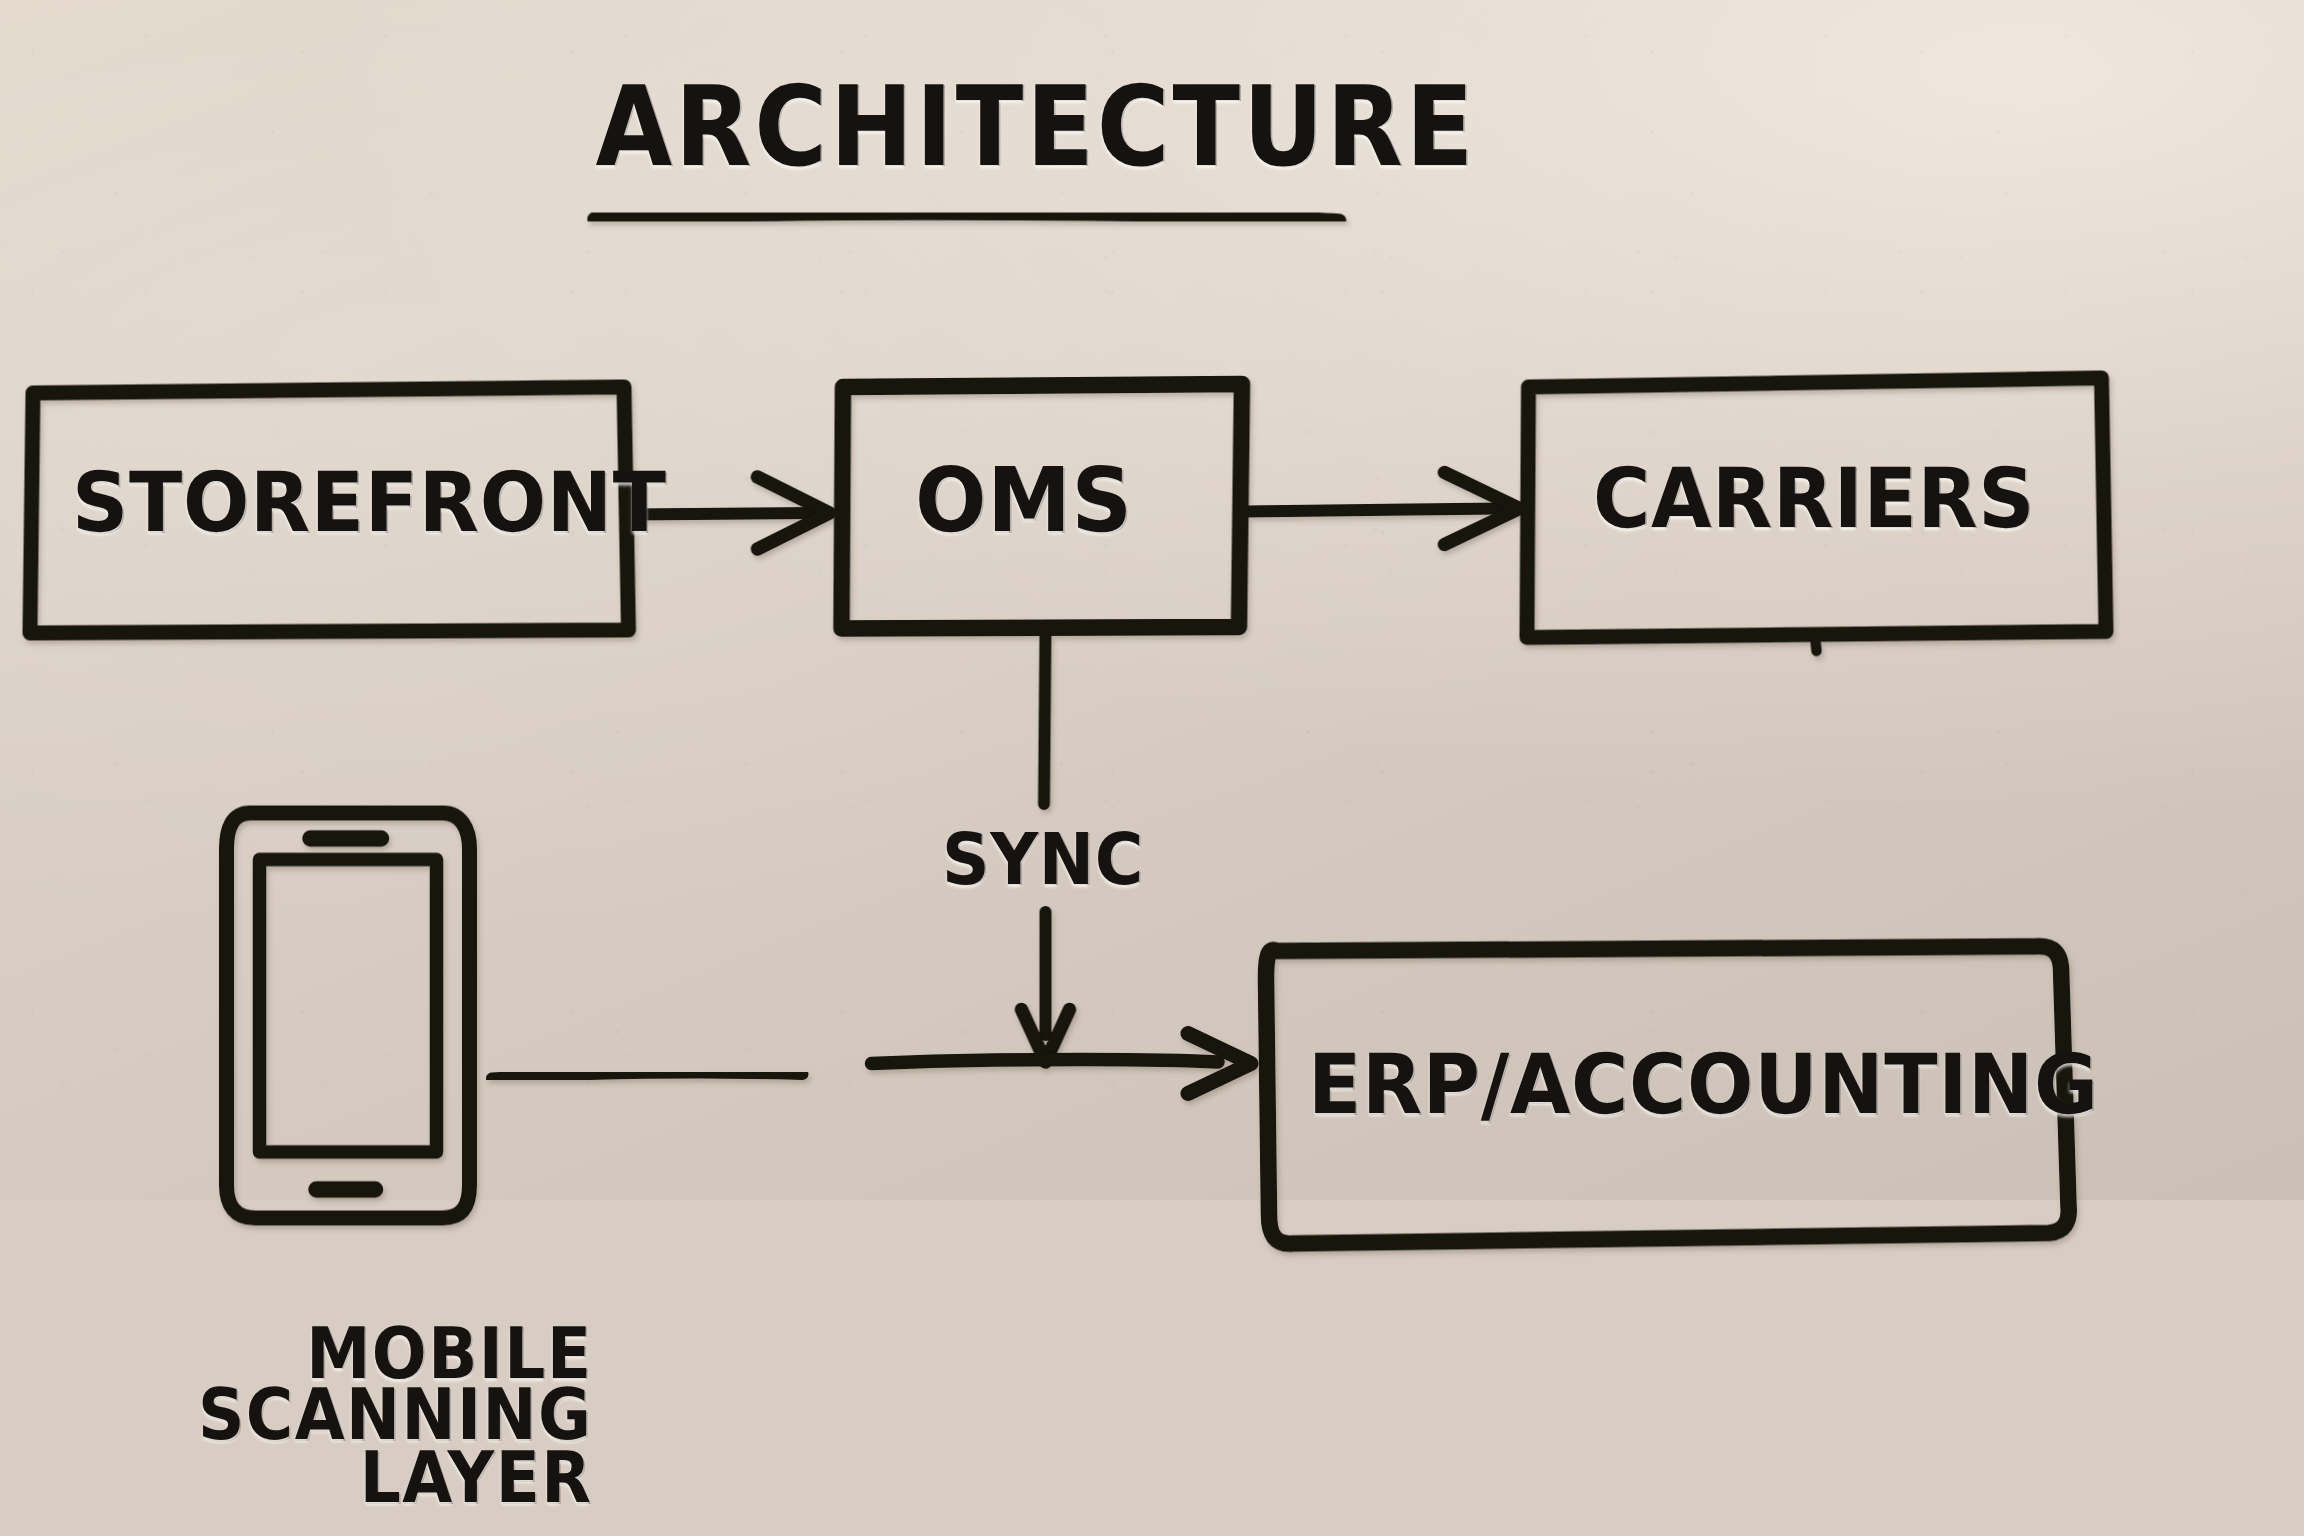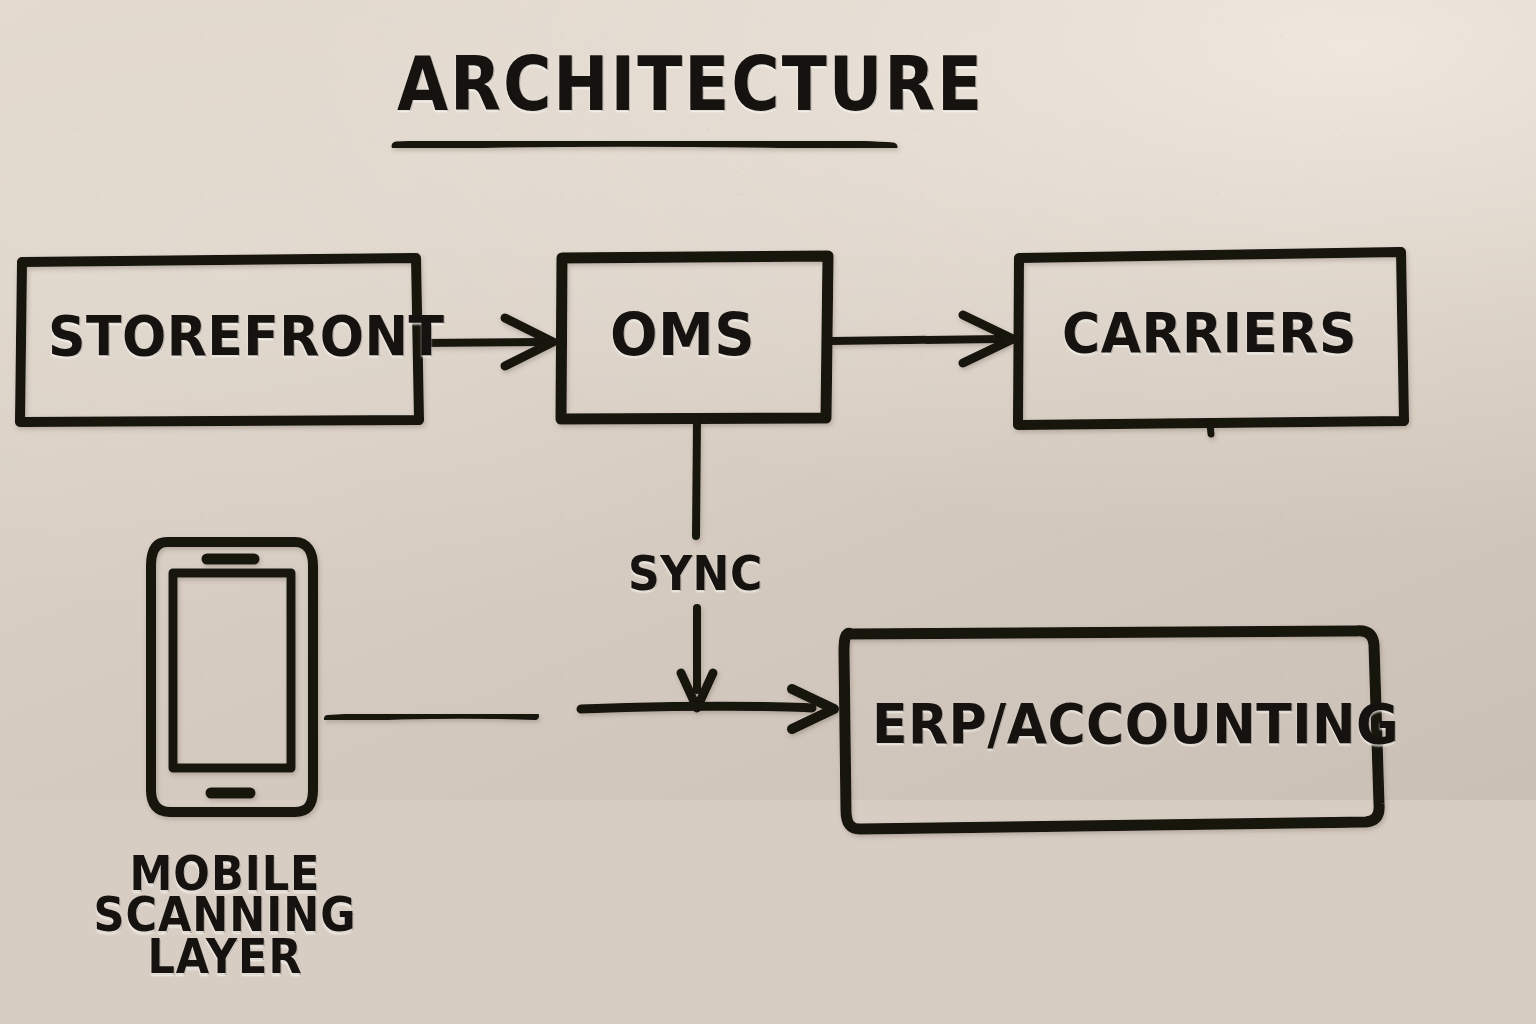--- a/index.html
+++ b/index.html
@@ -74,22 +74,22 @@
     font-size: 44px;
     letter-spacing: 0.5px;
     transform: scaleY(1.08);
     transform-origin: center center;
   }
 
   .mobile-caption {
     position: absolute;
     width: 340px;
     left: 55px;
-    top: 854px;
-    text-align: center;
+    top: 883px;
+    text-align: right;
     line-height: 0.96;
   }
   .mobile-caption div {
     color: #16120f;
     font-family: "DejaVu Sans", sans-serif;
     font-weight: 700;
     font-size: 43px;
     letter-spacing: 1px;
     transform: scaleY(1.1);
     text-shadow:

